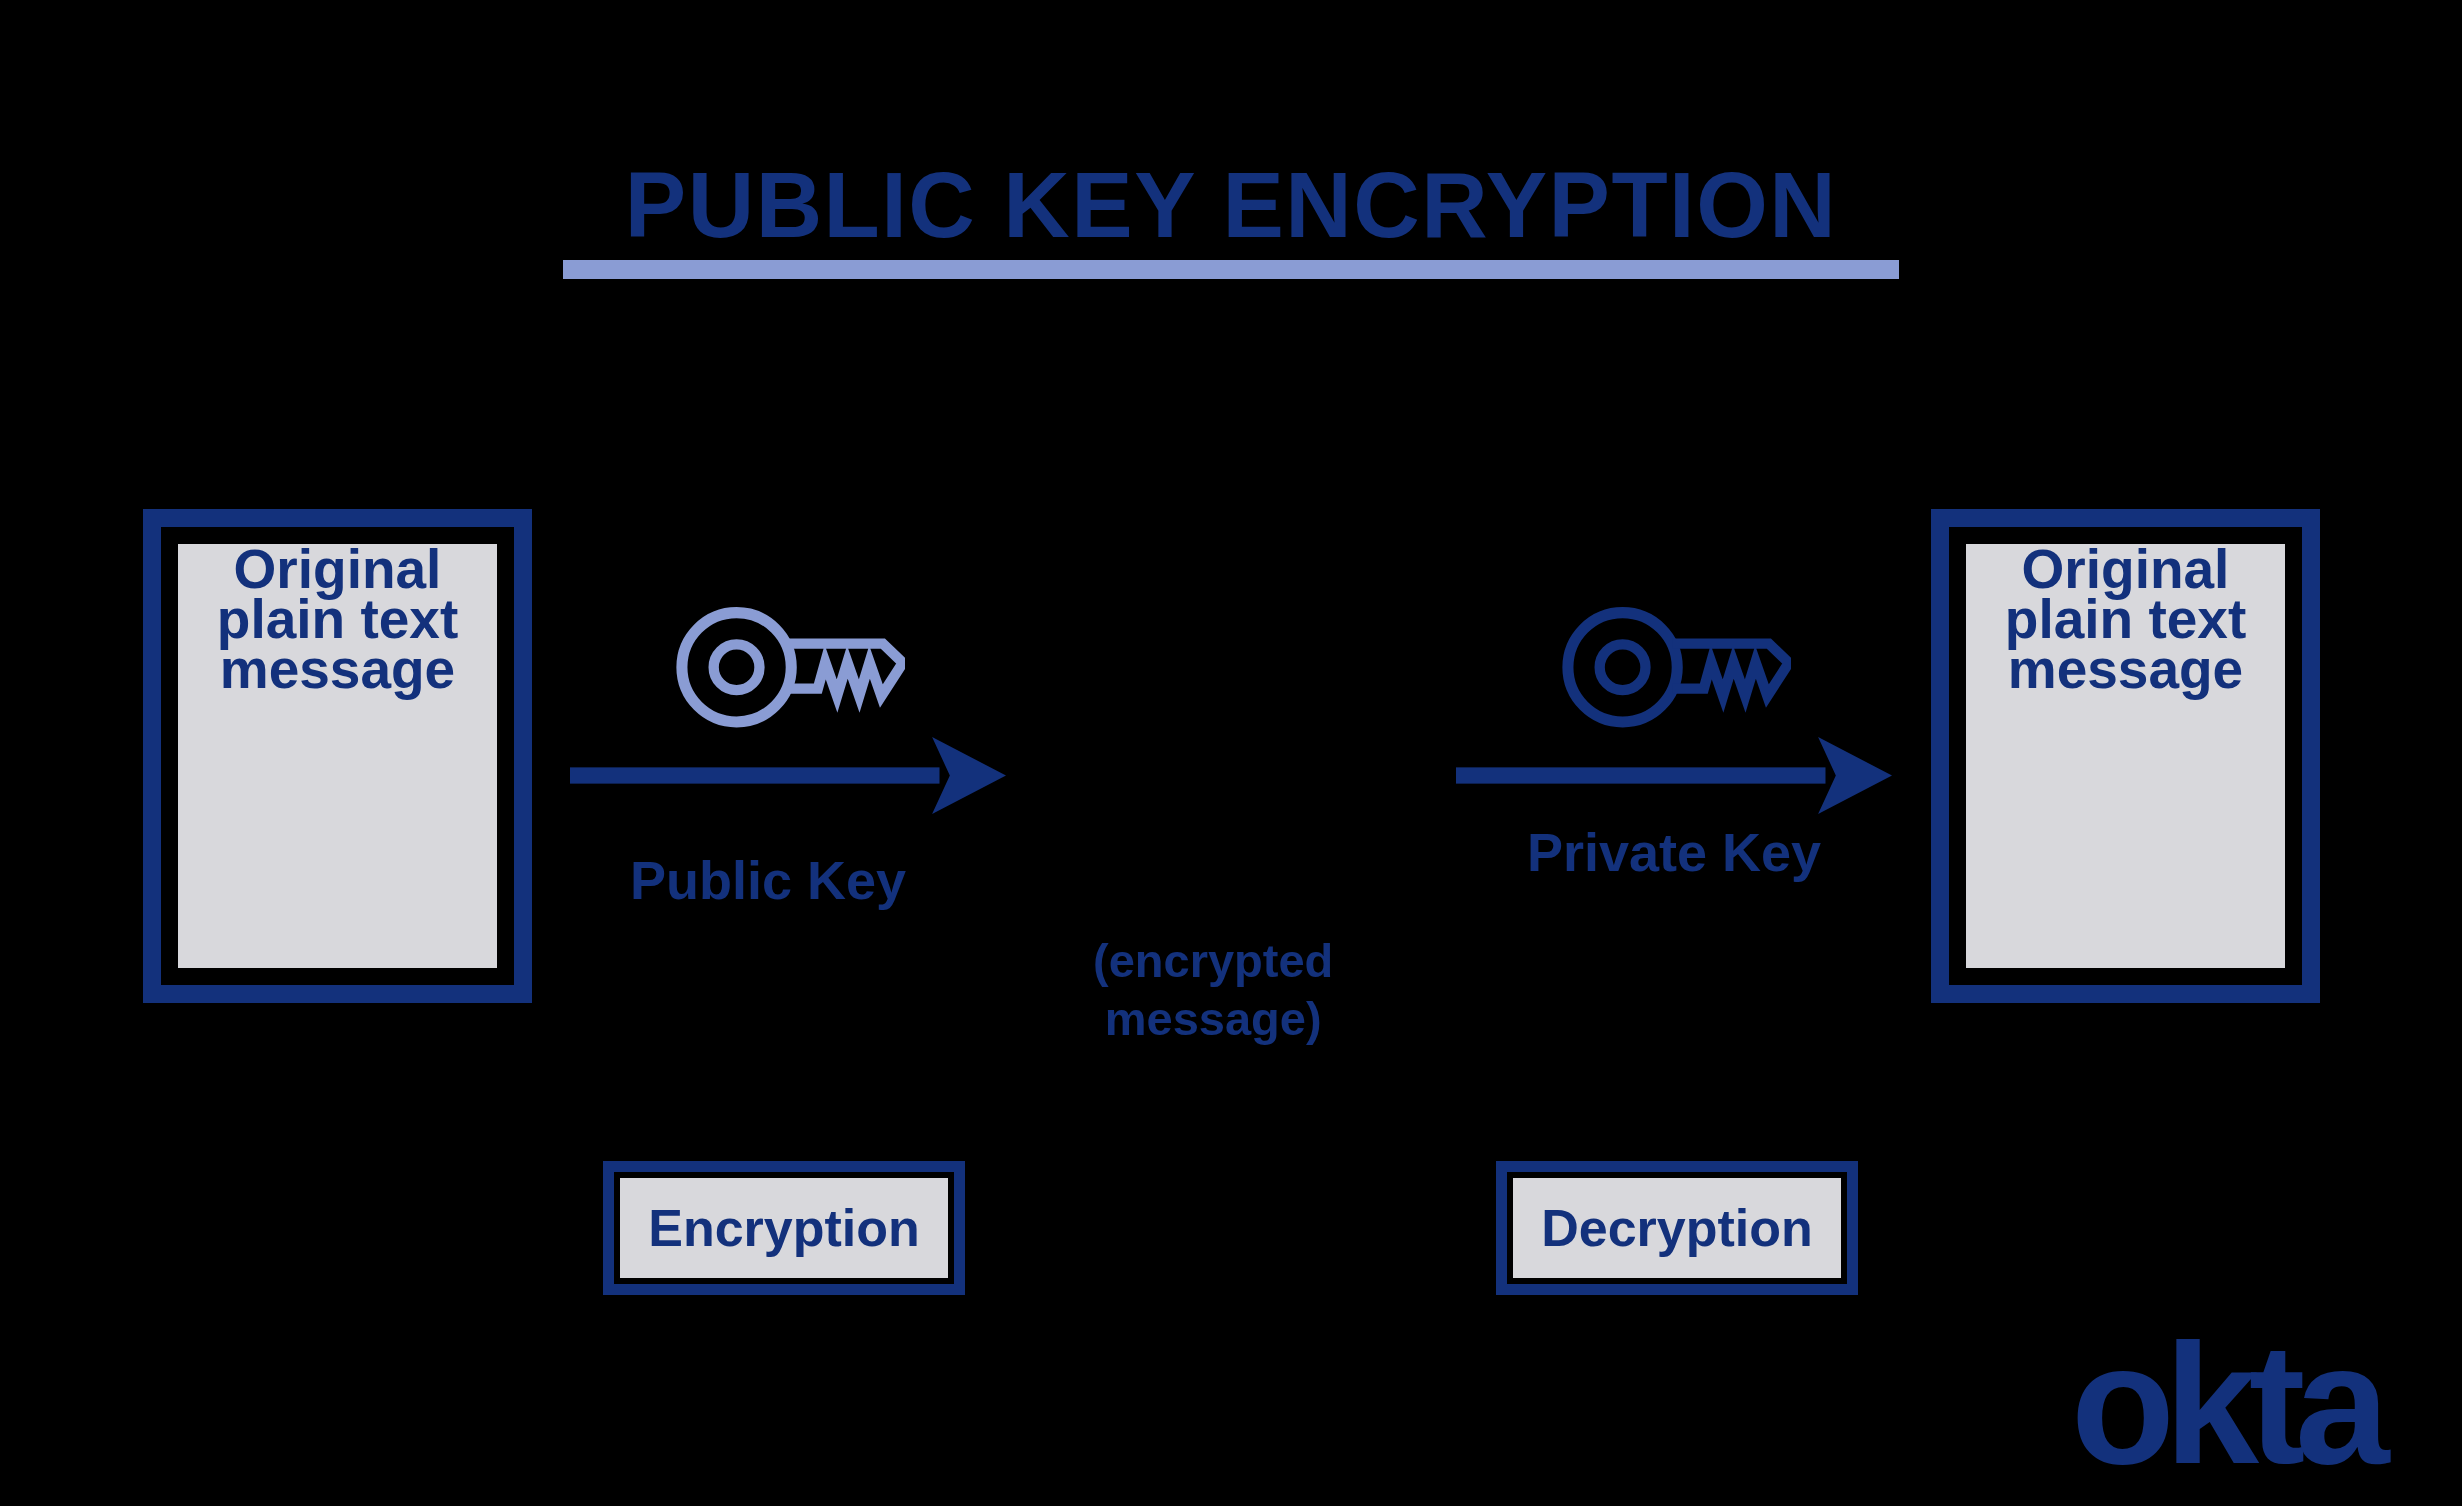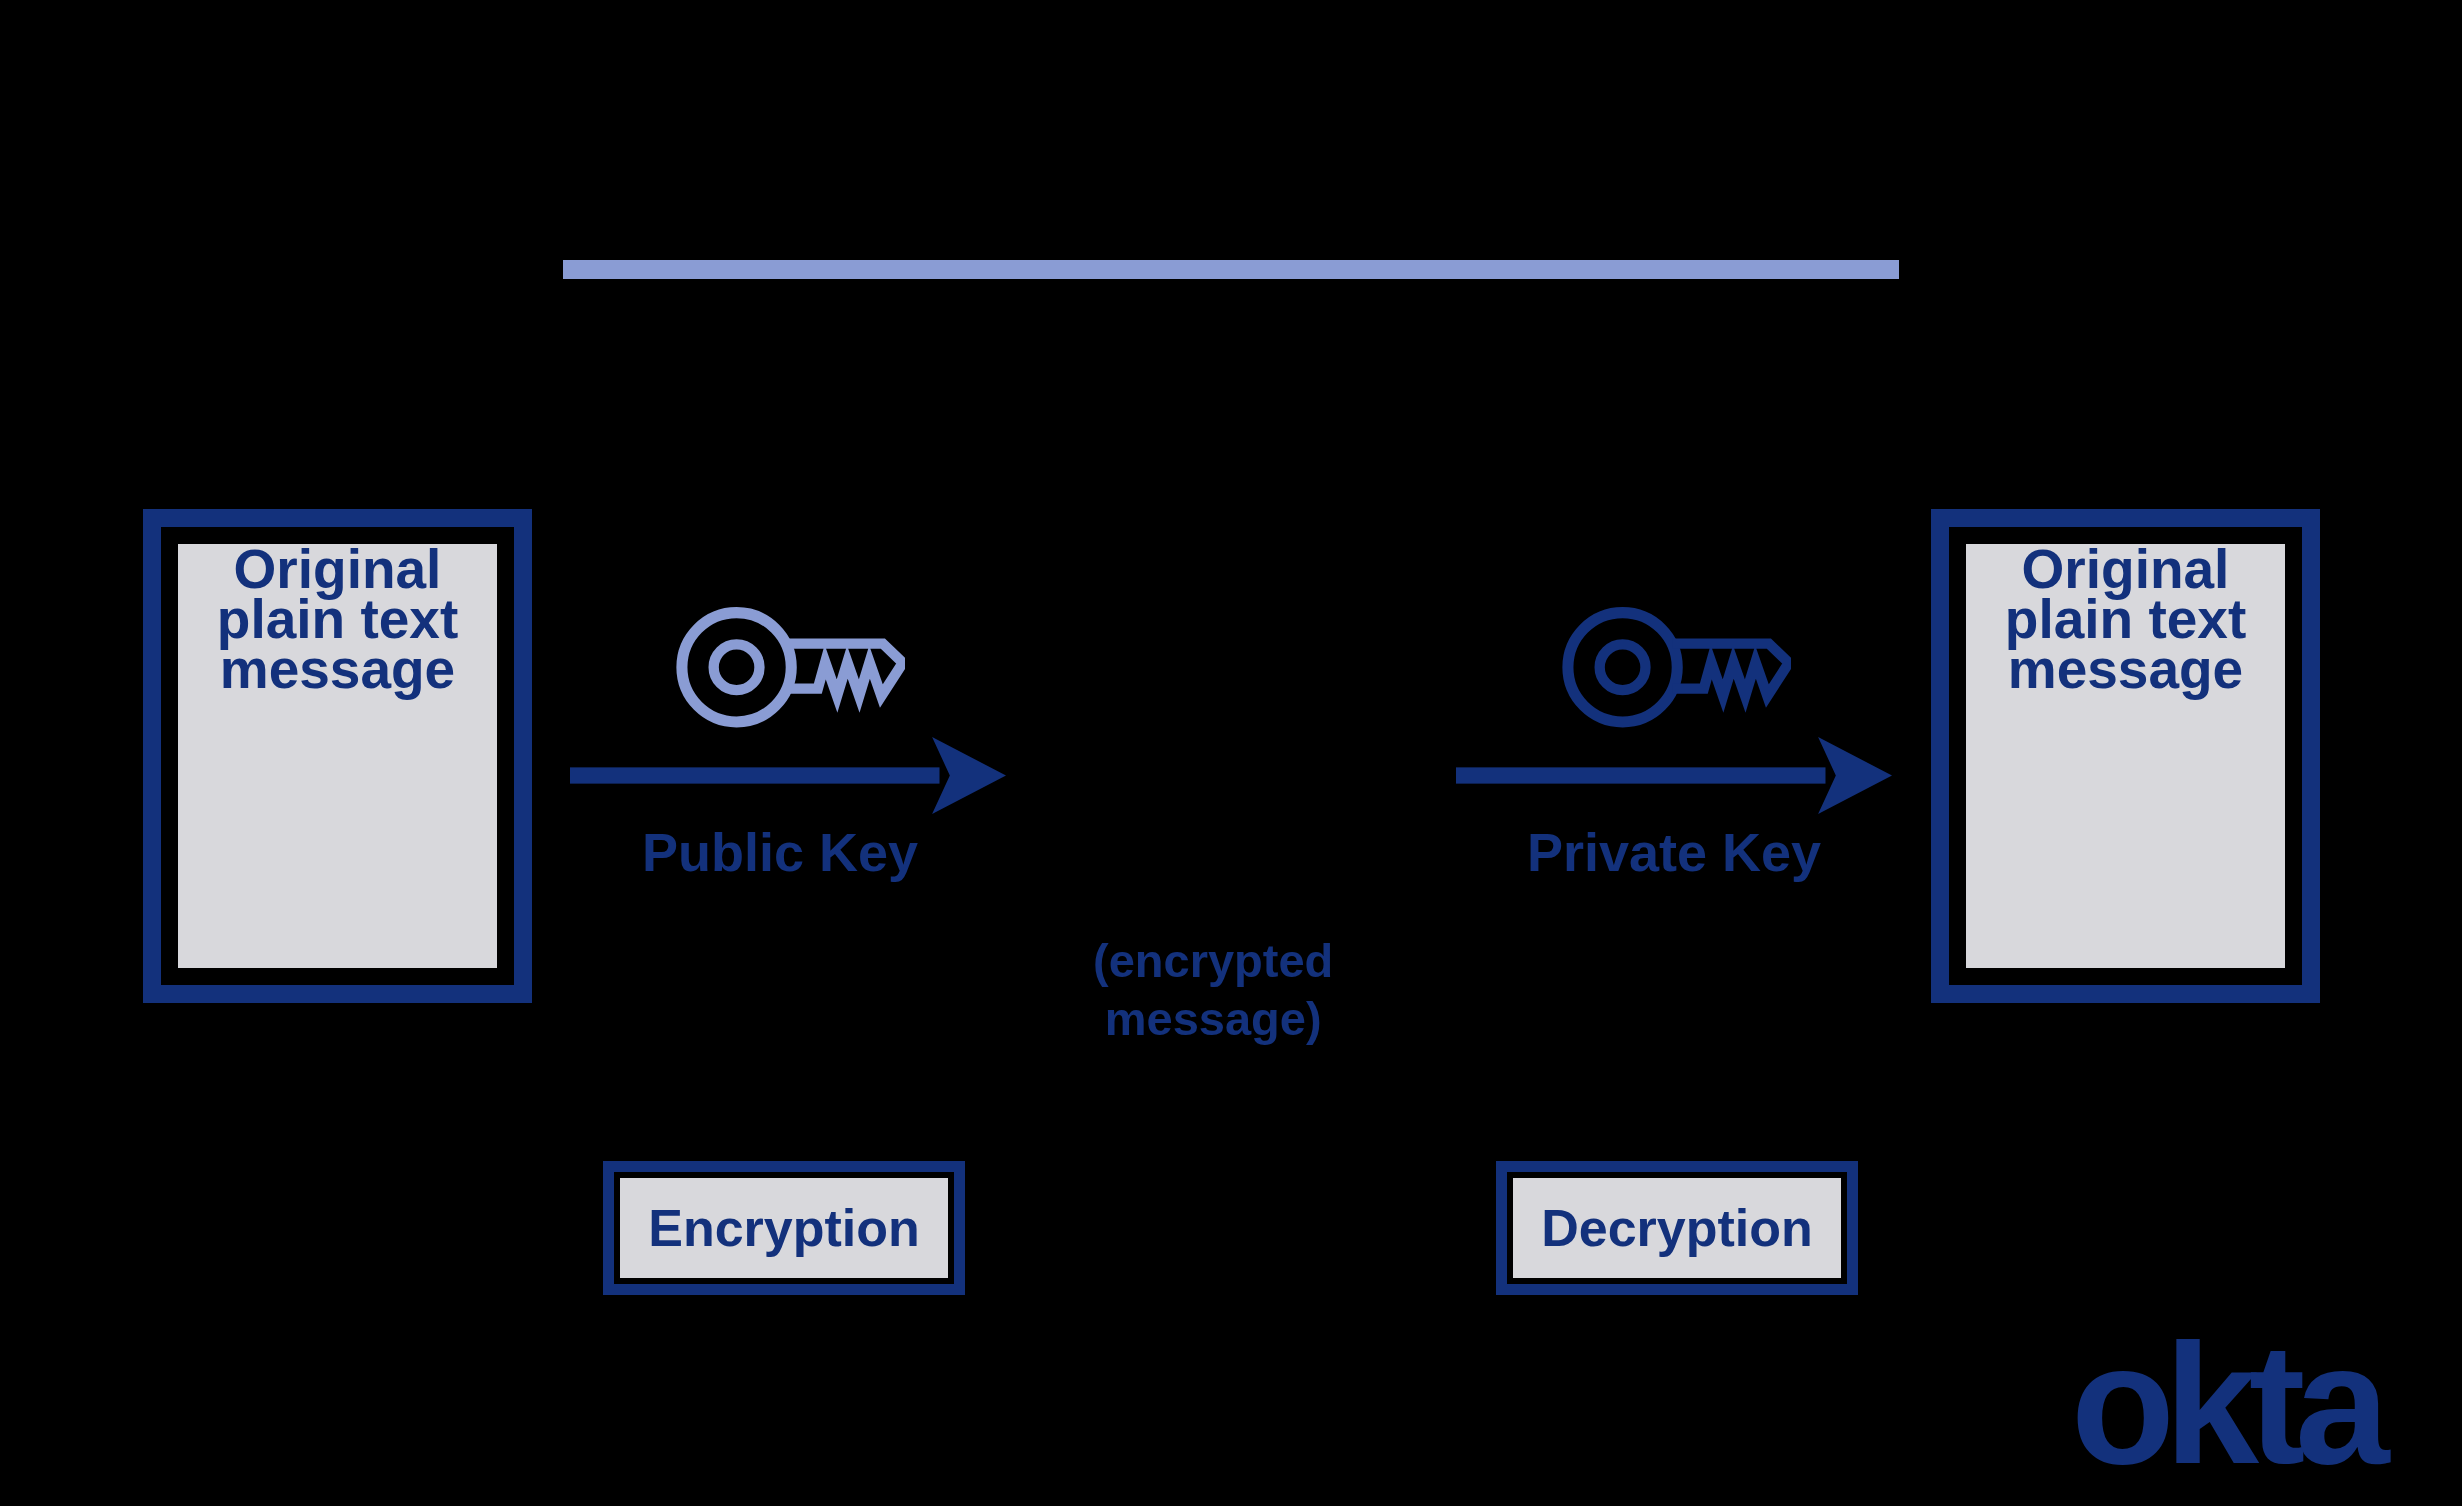--- a/index.html
+++ b/index.html
@@ -64,21 +64,21 @@
   .arrow{position:absolute;width:436px;height:77px;top:737px;color:var(--navy);}
   .arrow-left{left:570px;}
   .arrow-right{left:1456px;}
   
   .key-label{
     position:absolute;top:825px;width:436px;
     text-align:center;
     font-size:54px;font-weight:bold;line-height:1.0;
     color:var(--navy);white-space:nowrap;
   }
-  .key-label-public{left:562px;}
+  .key-label-public{left:550px;margin-top:28px;}
   .key-label-private{left:1456px;}
   
   .caption{
     position:absolute;left:1093px;top:932px;
     font-size:47px;font-weight:bold;line-height:58px;
     color:var(--navy);
     text-align:center;
   }
   
   .badge{
@@ -105,20 +105,21 @@
     font-size:170px;font-weight:bold;letter-spacing:-10.3px;
     line-height:1.0;
     color:var(--navy);
   }
 </style>
 </head>
 <body>
 
 <div class="stage">
 
+  <div class="title">PUBLIC KEY ENCRYPTION</div>
   <div class="title-underline"></div>
 
   <div class="node node-left">
     <div class="node-fill">
       <span class="line">Original</span>
       <span class="line">plain text</span>
       <span class="line">message</span>
     </div>
   </div>
 

